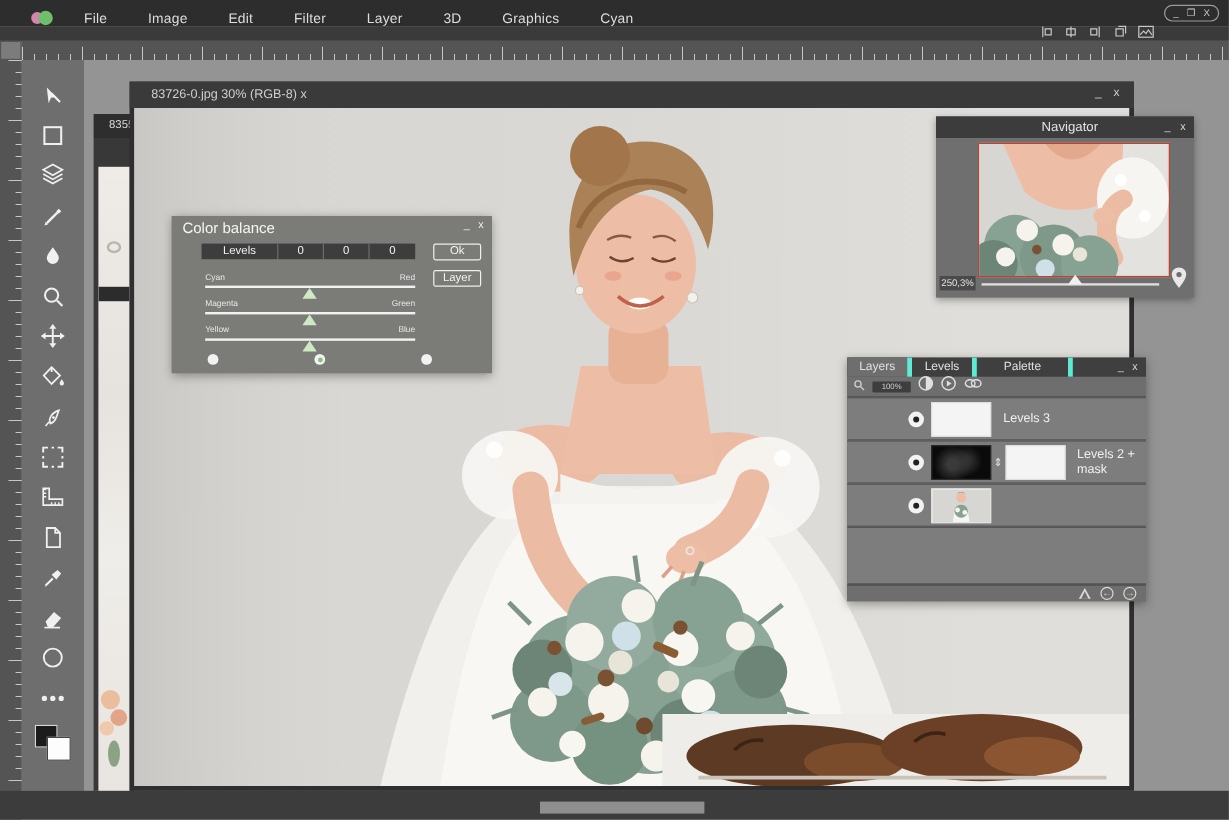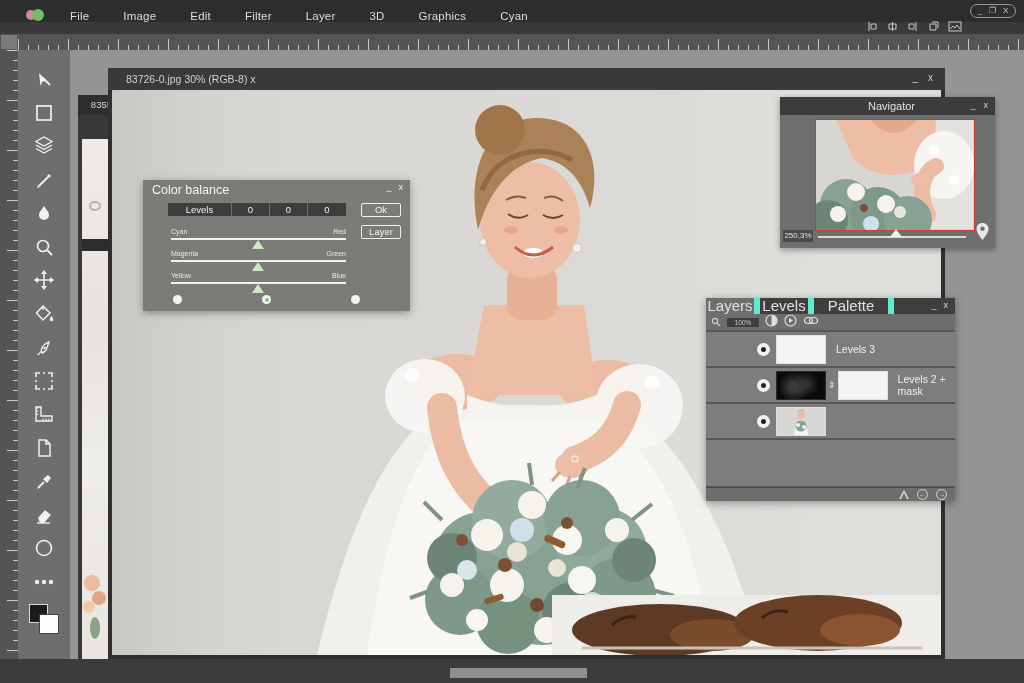--- a/index.html
+++ b/index.html
@@ -99,22 +99,22 @@
   .cb-slider .thumb { position:absolute; left:81px; top:12px; width:0; height:0;
     border-left:6px solid transparent; border-right:6px solid transparent; border-bottom:9px solid #cfe9c5; }
   #cb-s1 { top:48px; } #cb-s2 { top:70px; } #cb-s3 { top:92px; }
   .cb-radio { position:absolute; top:115px; width:9px; height:9px; border-radius:50%; background:#f2f2f2; cursor:pointer; }
   #cb-r1 { left:30px; } #cb-r2 { left:119px; } #cb-r3 { left:208px; }
   #cb-r2 .dot { position:absolute; left:2.5px; top:2.5px; width:4px; height:4px; border-radius:50%; background:#8bbf7e; }
   
   #layers { left:706px; top:298px; width:249px; height:203px; background:#565656; z-index:22;
     box-shadow:0 2px 8px rgba(0,0,0,.35); }
   #lp-tabs { position:absolute; left:0; top:0; width:249px; height:16px; background:#3f3f3f; display:flex; }
-  .lp-tab { height:16px; color:#e0e0e0; font-size:15px; line-height:16px; text-align:center;
-    border-right:6px solid #5eead4; cursor:pointer; }
+  .lp-tab { height:16px; color:#e0e0e0; font-size:10px; line-height:16px; text-align:center;
+    border-right:4px solid #5eead4; cursor:pointer; }
   .lp-tab.active { background:#6e6e6e; }
   #lp-tab0 { width:54px; } #lp-tab1 { width:54px; } #lp-tab2 { width:80px; }
   #lp-controls { position:absolute; right:7px; top:0; height:16px; display:flex; gap:7px; color:#d5d5d5; font-size:9px; line-height:15px; }
   #lp-toolrow { position:absolute; left:0; top:16px; width:249px; height:16px; background:#6e6e6e;
     display:flex; align-items:center; gap:6px; padding-left:5px; }
   #lp-opacity { width:32px; height:9px; background:#3e3e3e; color:#cfcfcf; font-size:6.5px;
     line-height:9px; text-align:center; border-radius:1px; }
   .lp-row { position:absolute; left:0; width:249px; height:35px; background:#7d7d7d; border-top:1px solid #565656;
     display:flex; align-items:center;padding-left:44px; }
   #lp-row0 { top:33px; } #lp-row1 { top:69px; } #lp-row2 { top:105px; }

